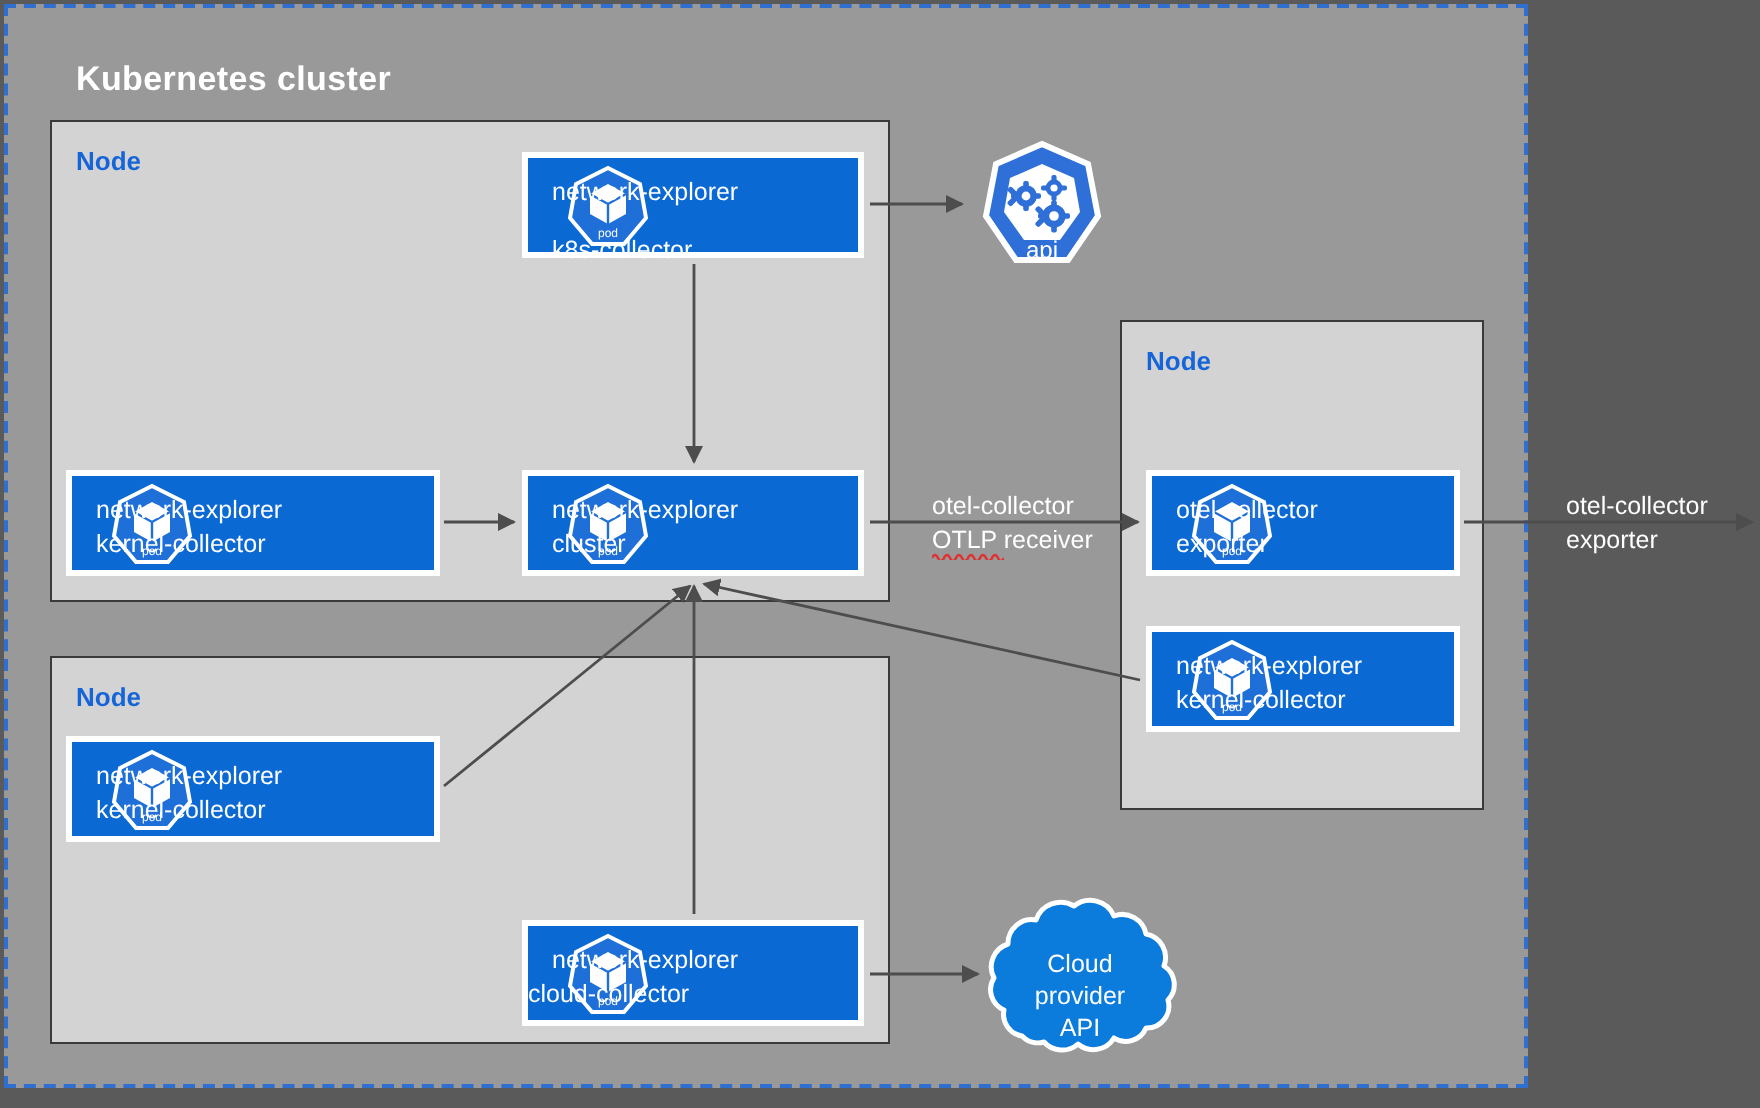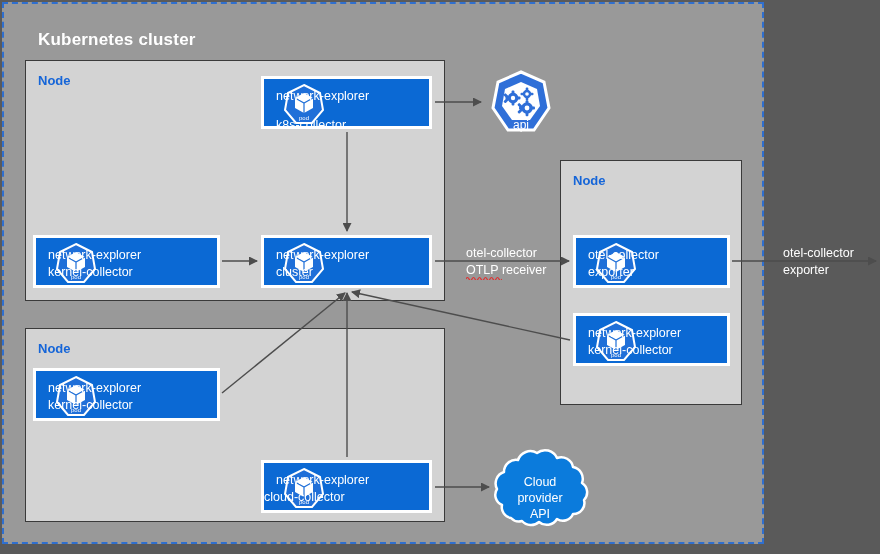--- a/index.html
+++ b/index.html
@@ -54,21 +54,21 @@
   #node-lower { left: 25px;  top: 328px; width: 420px; height: 194px; }
   #node-right { left: 560px; top: 160px; width: 182px; height: 245px; }
 
   
   .pod-box {
     position: absolute;
     background: #0b69d4;
     border: 3px solid #ffffff;
     box-sizing: border-box;
     display: flex;
-    align-items: flex-end;
+    align-items: center;
     justify-content: space-between;
     padding: 0 8px 0 12px;
   }
   .pod-label {
     font-size: 12.5px;
     color: #ffffff;
     line-height: 17px;
     white-space: pre-line;
   }
   .pod-icon { flex: 0 0 auto; margin-left: 6px; }

